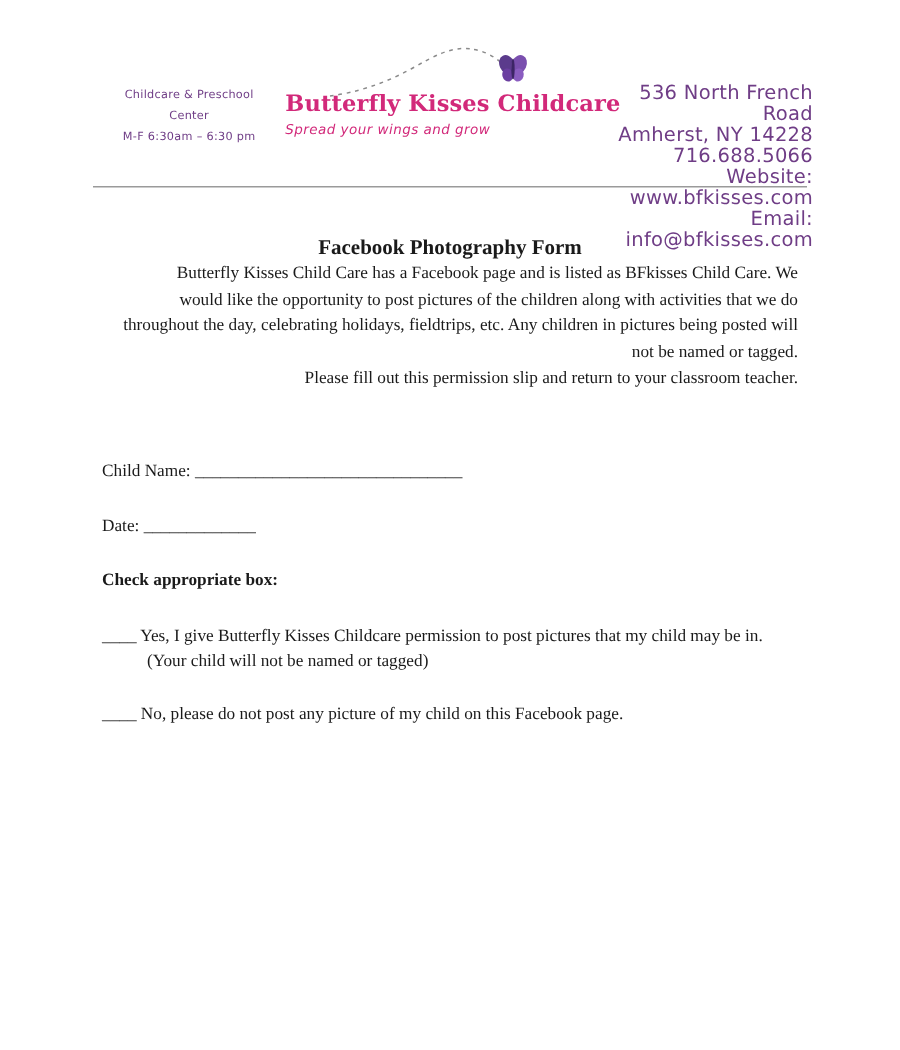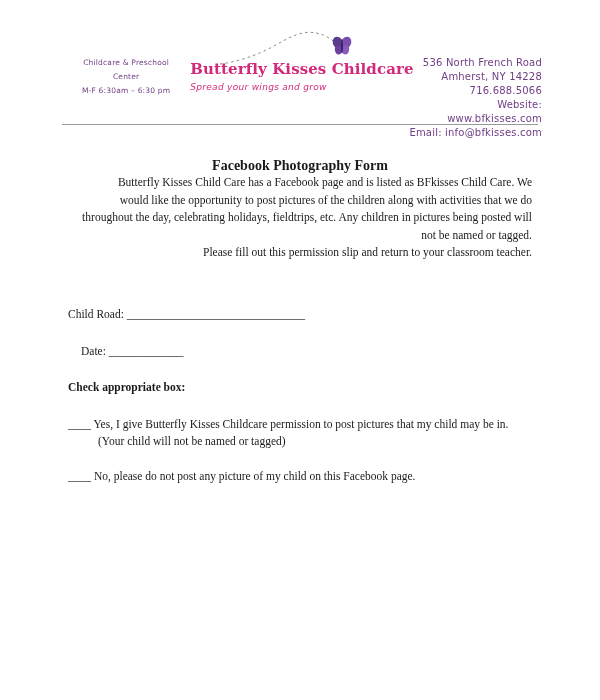--- a/index.html
+++ b/index.html
@@ -77,21 +77,21 @@
     font-style: italic;
     color: #d2297a;
     margin-top: 4px;
     letter-spacing: .3px;
   }
 
   .lh-right {
     width: 160px;
     text-align: right;
     font-family: "DejaVu Sans", sans-serif;
-    font-size: 10px;
+    font-size: 13px;
     line-height: 14px;
     color: #6f3d86;
     letter-spacing: .2px;
     padding-top: 8px;
   }
 
   .rule {
     margin: 14px 62px 0 62px;
     border-top: 1px solid #9a9a9a;
   }
@@ -126,21 +126,21 @@
     margin-top: 17px;
   }
 
   .field-line {
     font-size: 11.5px;
     line-height: 17.5px;
     margin-top: 0;
   }
 
   .child-name { margin-top: 44px; }
-  .date-line { margin-top: 20px; margin-left: 13px; }
+  .date-line { margin-top: 20px; }
 
   .check-head {
     font-size: 11.5px;
     font-weight: bold;
     margin-top: 20px;
   }
 
   .option {
     font-size: 11.5px;
     line-height: 17.5px;
@@ -203,21 +203,21 @@
 
   <div class="content">
 
     <div class="form-title">Facebook Photography Form</div>
 
     <p class="para para-intro">Butterfly Kisses Child Care has a Facebook page and is listed as BFkisses Child Care. We would like the opportunity to post pictures of the children along with activities that we do throughout the day, celebrating holidays, fieldtrips, etc. Any children in pictures being posted will not be named or tagged.</p>
 
     <p class="para para-instruct">Please fill out this permission slip and return to your classroom teacher.</p>
 
     <div class="field-line child-name">
-      <span>Child Road: </span><span class="blank">_______________________________</span>
+      <span>Child Name: </span><span class="blank">_______________________________</span>
     </div>
 
     <div class="field-line date-line">
       <span>Date: </span><span class="blank">_____________</span>
     </div>
 
     <div class="check-head">Check appropriate box:</div>
 
     <div class="option">
       <span class="blank">____ </span><span>Yes, I give Butterfly Kisses Childcare permission to post pictures that my child may be in.</span>

